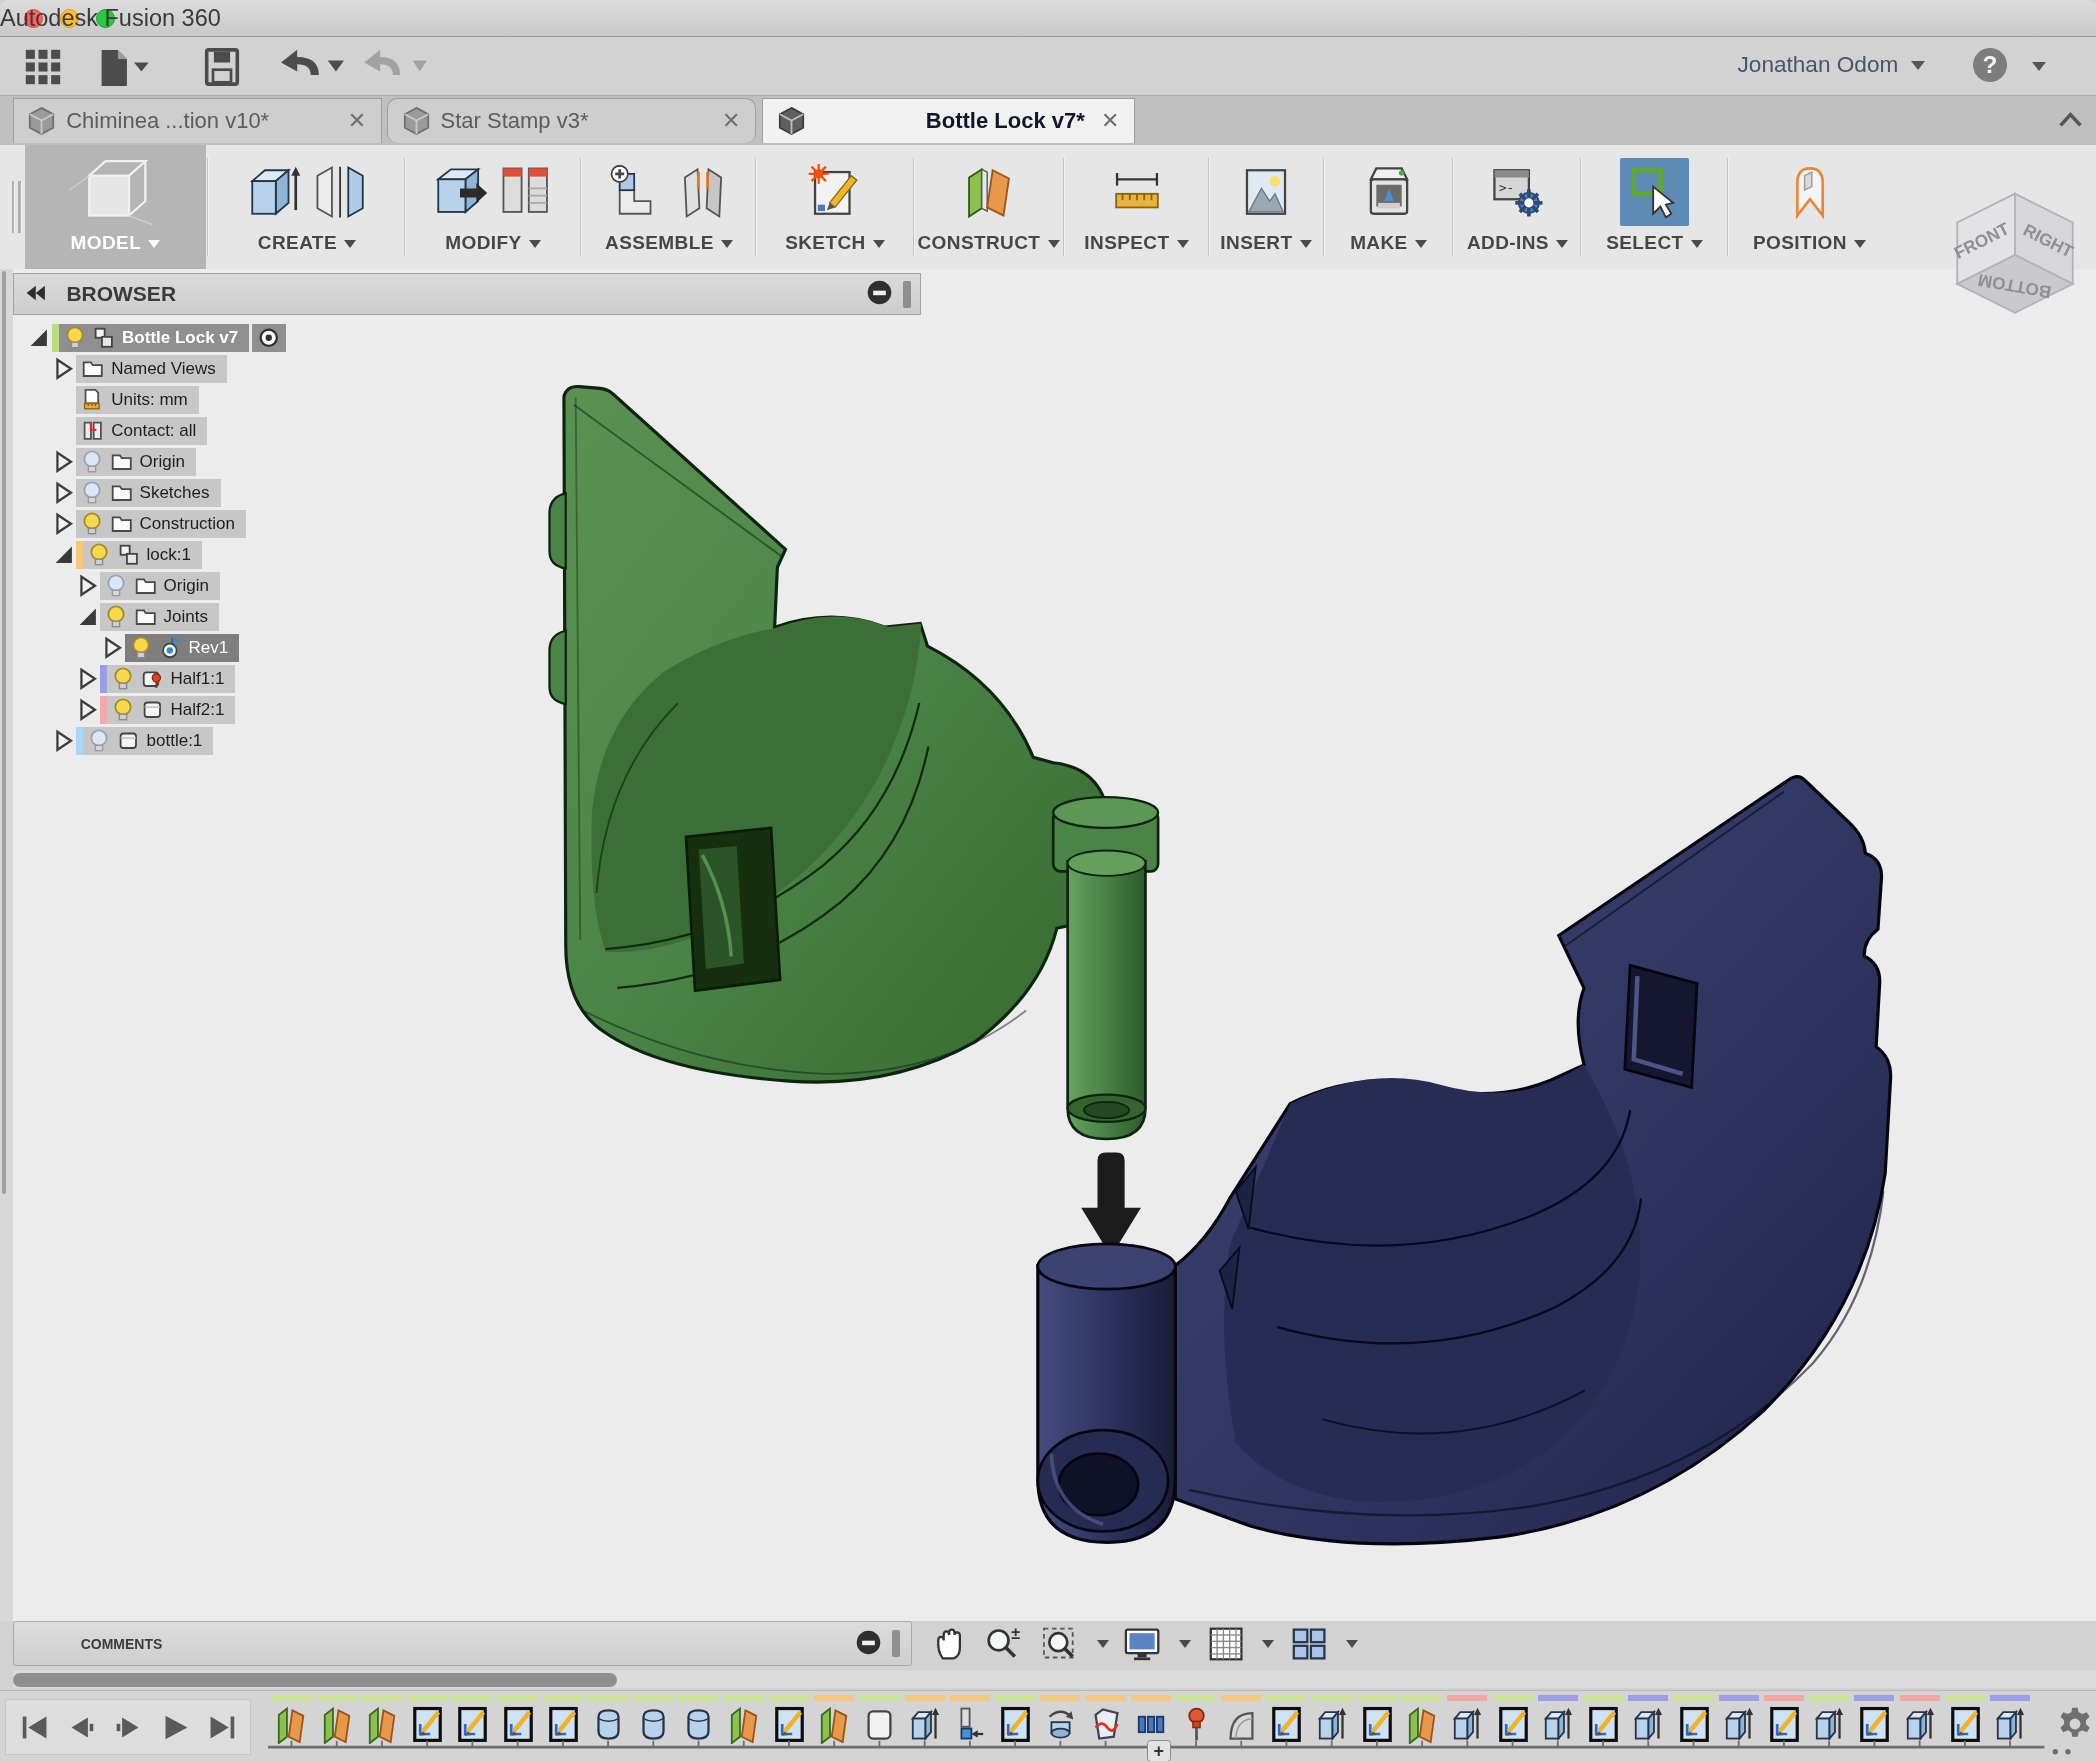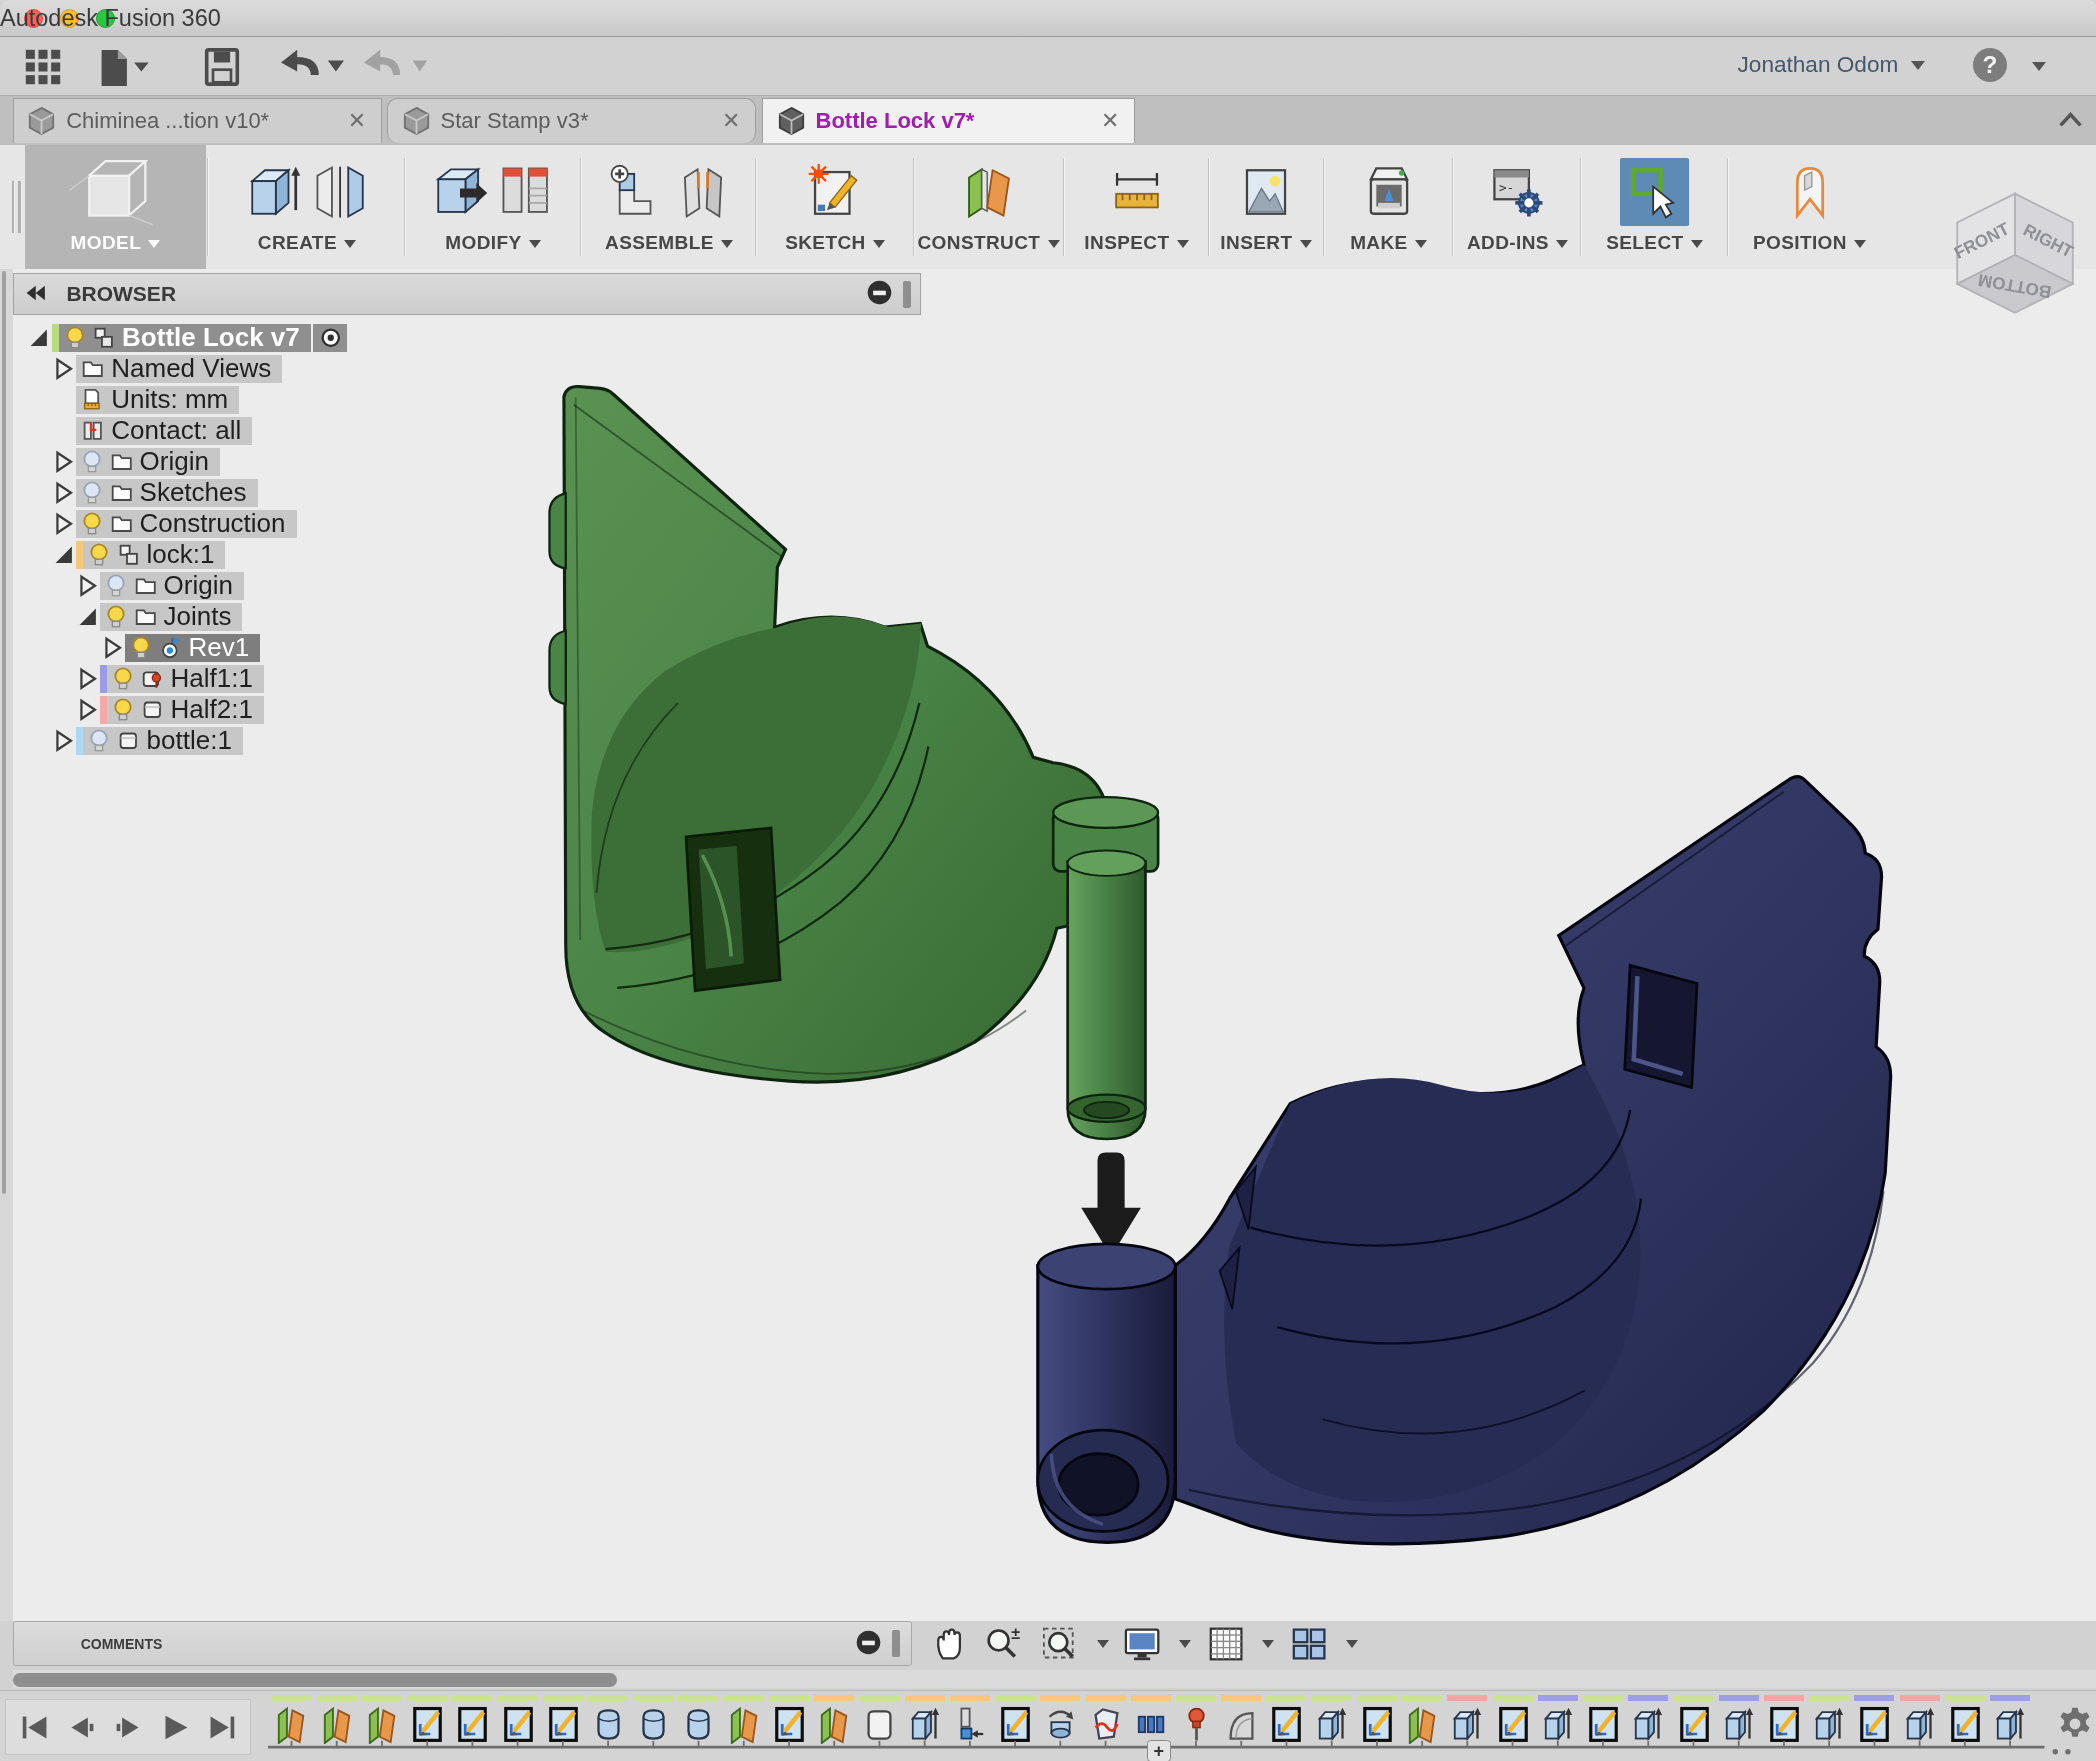--- a/index.html
+++ b/index.html
@@ -21,21 +21,21 @@
   #user-caret,#help-caret{display:inline-block;width:0;height:0;border-left:7.2px solid transparent;border-right:7.2px solid transparent;border-top:9px solid #555;margin-left:12.7px;vertical-align:middle;}
   #help-btn{position:absolute;right:90px;top:11px;width:34px;height:34px;border-radius:50%;background:#7d7d7d;
     color:#f2f2f2;font-size:24.4px;font-weight:bold;text-align:center;line-height:34px;}
   #help-caret{position:absolute;right:51px;top:25px;}
   
   #tabbar{position:absolute;left:0;top:96px;width:2097px;height:49px;background:#bfbfbf;border-bottom:1.8px solid #9a9a9a;}
   .doc-tab{position:absolute;top:1.8px;height:45px;background:#cecece;border:0.9px solid #9e9e9e;border-bottom:none;
     display:flex;align-items:center;padding:0 14.5px;box-sizing:border-box;}
   .doc-tab.active{background:#f1f1f1;}
   .doc-tab .lbl{font-size:22px;color:#5c5c5c;flex:1;white-space:nowrap;overflow:hidden;}
-  .doc-tab.active .lbl{color:#a21caf;font-weight:bold;}
+  .doc-tab.active .lbl{color:#0f172a;font-weight:bold;text-align:right;}
   .doc-tab .x{font-size:22px;color:#6f6f6f;margin-left:16.3px;}
   #tabbar-collapse{position:absolute;right:12.7px;top:12.7px;}
   
   #ribbon{position:absolute;left:0;top:145px;width:2097px;height:124px;background:#e6e6e6;border-bottom:0.9px solid #bdbdbd;}
   .grip{position:absolute;top:36px;left:11.8px;width:2.7px;height:52px;background:#b0b0b0;border-right:1.8px solid #f2f2f2;}
   .grip2{left:18px;}
   .rgroup{position:absolute;top:0;height:124px;text-align:center;}
   .rgroup .icons{height:87px;display:flex;justify-content:center;align-items:center;gap:9px;padding-top:7.2px;box-sizing:border-box;}
   .rgroup .glabel{font-size:19px;font-weight:bold;color:#474747;letter-spacing:0.4px;}
   .rgroup.is-model{background:#b5b5b5;}
@@ -52,21 +52,21 @@
   #viewcube{position:absolute;left:1941px;top:186px;width:148px;height:138px;}
   
   #browser-header{position:absolute;left:12.7px;top:273px;width:908px;height:42px;box-sizing:border-box;
     background:linear-gradient(#dadada,#cdcdcd);border:1.8px solid #a3a3a3;display:flex;align-items:center;padding:0 9px;}
   #browser-title{font-size:21px;font-weight:bold;color:#3a3a3a;margin-left:12.7px;flex:1;}
   #browser-handle,.panel-handle{width:8.1px;height:27px;background:#8f8f8f;border-radius:1.8px;margin-left:9px;}
   #tree{position:absolute;left:12.7px;top:322px;}
   .tree-row{display:flex;align-items:center;height:31px;}
   .t-tri{width:24.4px;height:23.5px;flex:0 0 24.4px;}
   .t-block{display:flex;align-items:center;height:28px;background:#c7c7c7;padding:0 11px 0 5.4px;gap:6.3px;box-sizing:border-box;}
-  .t-block .t-label{font-size:26px;color:#1f1f1f;white-space:nowrap;}
+  .t-block .t-label{font-size:17px;color:#1f1f1f;white-space:nowrap;}
   .t-block.sel{background:#8f8f8f;}
   .t-block.sel .t-label{color:#fff;font-weight:bold;}
   .t-block.sel2{background:#7e7e7e;}
   .t-block.sel2 .t-label{color:#fff;}
   .t-radio{width:34px;height:28px;background:#8f8f8f;margin-left:2.7px;display:flex;align-items:center;justify-content:center;}
   
   #comments-bar{position:absolute;left:12.7px;top:1621px;width:899px;height:45px;box-sizing:border-box;
     background:linear-gradient(#dcdcdc,#cfcfcf);border:1.8px solid #a9a9a9;border-radius:2.7px;display:flex;align-items:center;padding:0 11px;}
   #comments-label{font-size:14px;font-weight:bold;color:#3c3c3c;margin-left:56px;flex:1;}
   .vt-group{position:absolute;top:1621px;height:45px;background:#d2d2d2;display:flex;align-items:center;padding:0 9px;gap:16.3px;}

